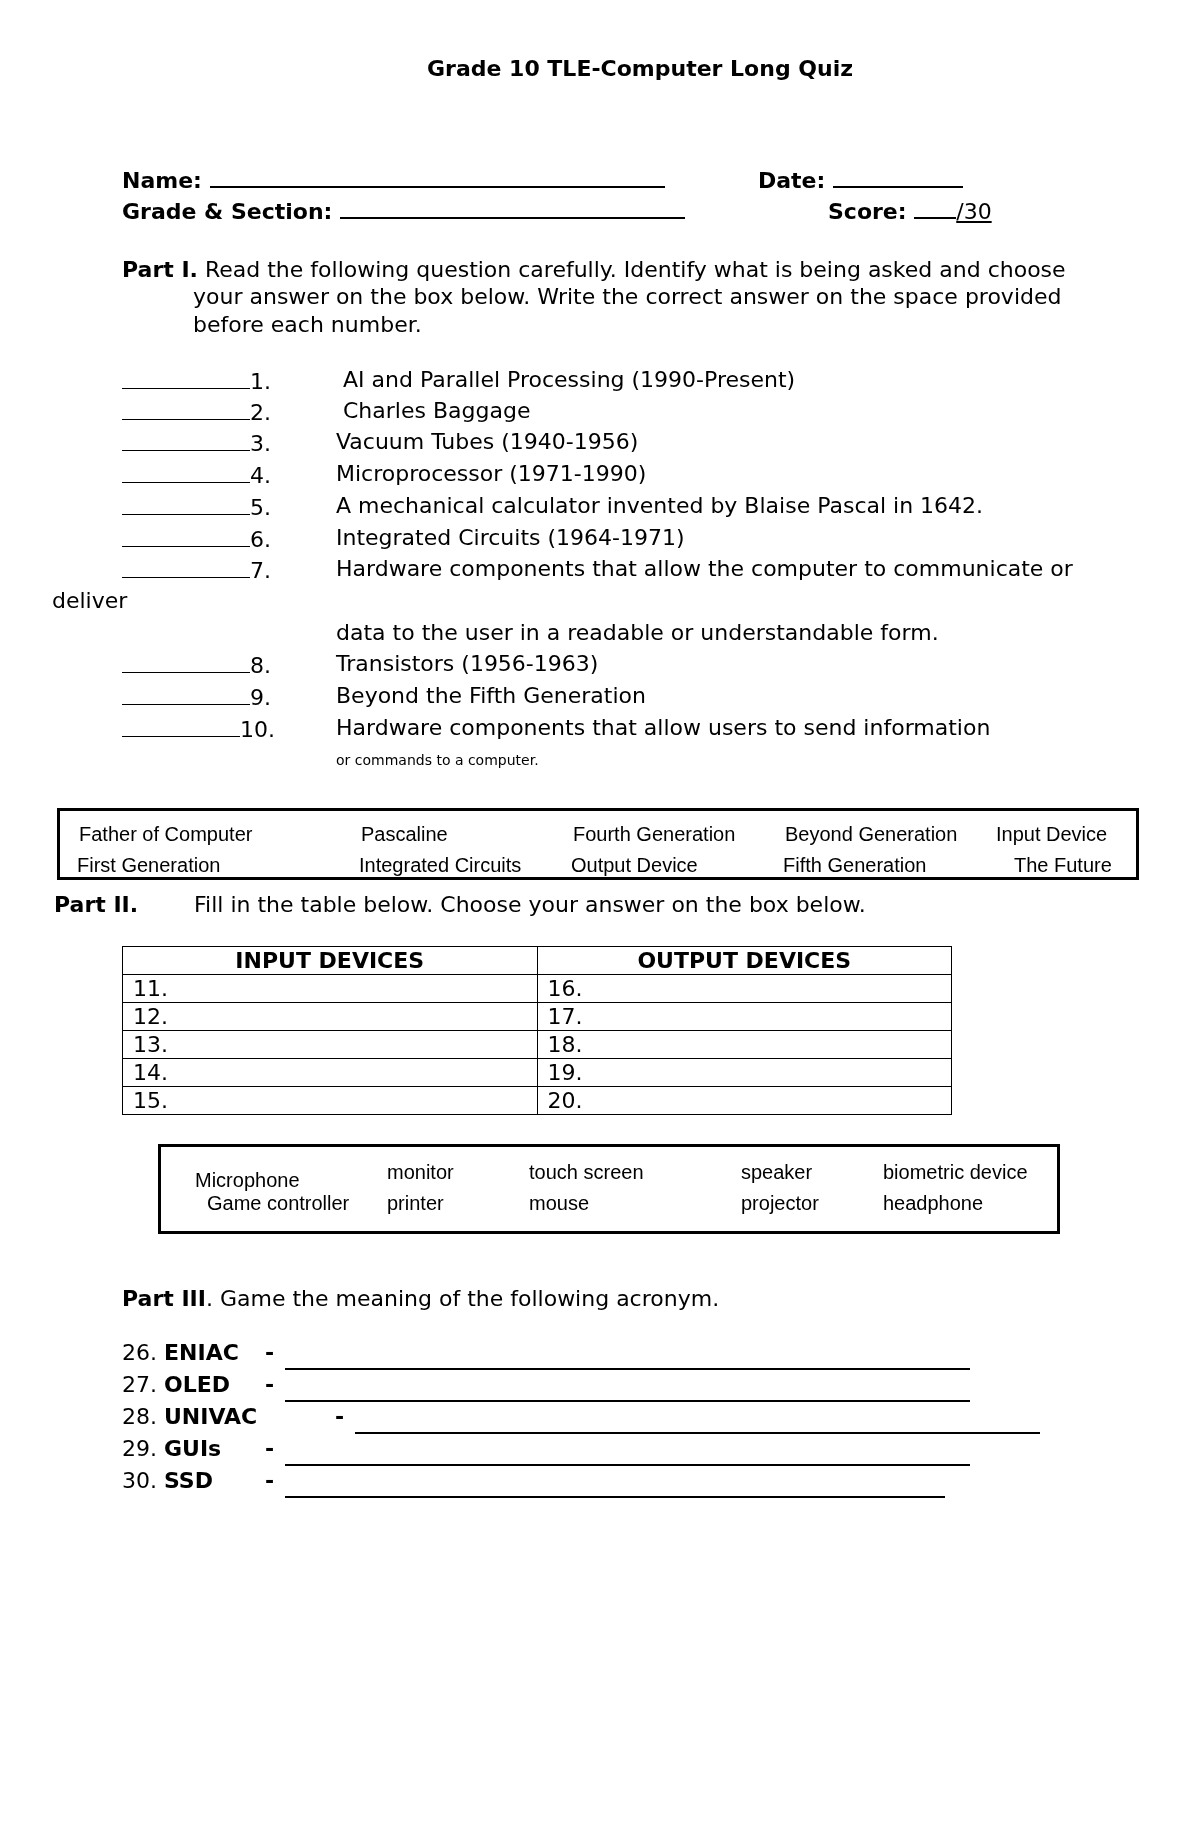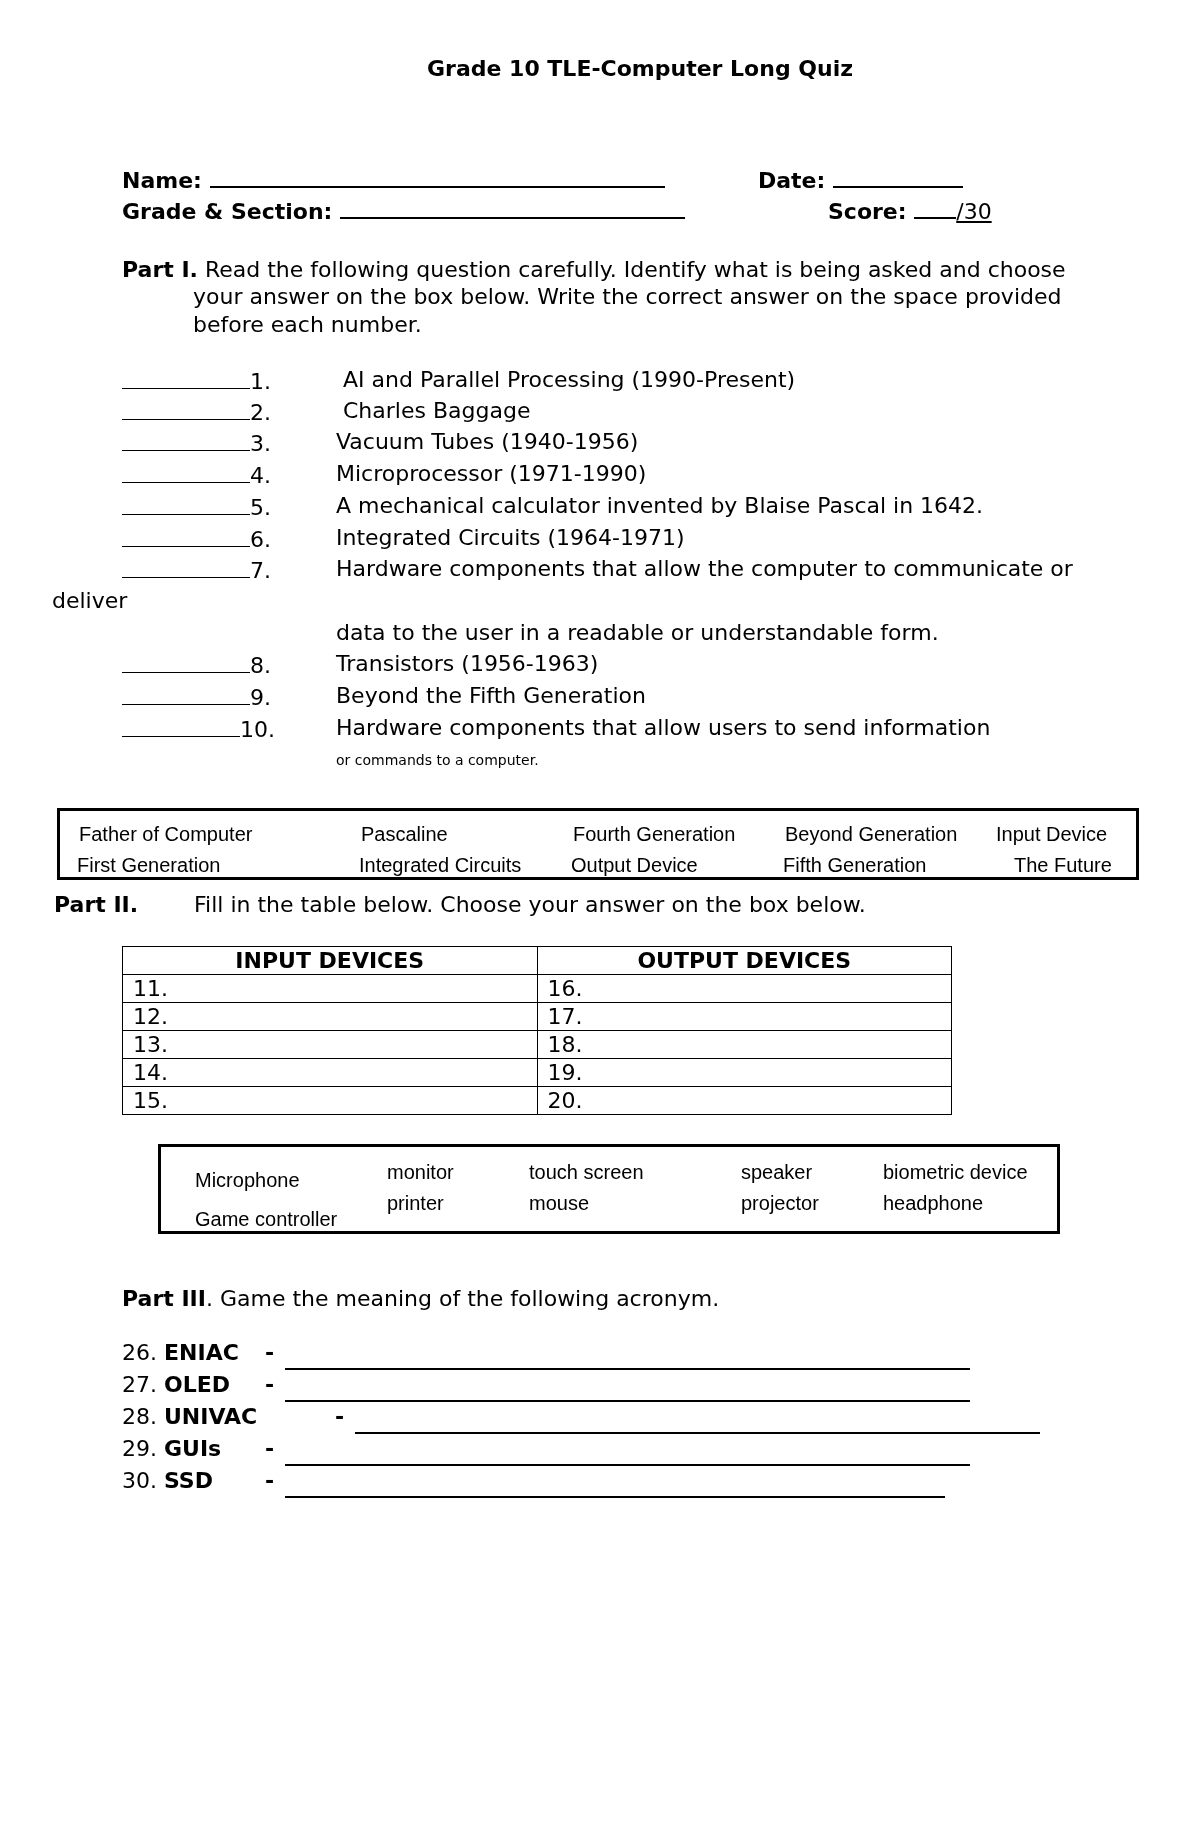--- a/index.html
+++ b/index.html
@@ -143,21 +143,21 @@
   </tr>
 </tbody>
   </table>
 
 <div class="box2">
   <span class="box-item" style="left:34px; top:14px;margin-top:8px;">Microphone</span>
   <span class="box-item" style="left:226px; top:14px;">monitor</span>
   <span class="box-item" style="left:368px; top:14px;">touch screen</span>
   <span class="box-item" style="left:580px; top:14px;">speaker</span>
   <span class="box-item" style="left:722px; top:14px;">biometric device</span>
-  <span class="box-item" style="left:34px; top:45px;margin-top:16px;">Game controller</span>
+  <span class="box-item" style="left:46px; top:45px;">Game controller</span>
   <span class="box-item" style="left:226px; top:45px;">printer</span>
   <span class="box-item" style="left:368px; top:45px;">mouse</span>
   <span class="box-item" style="left:580px; top:45px;">projector</span>
   <span class="box-item" style="left:722px; top:45px;">headphone</span>
 </div>
 
 <div class="abs" style="top:1286px; left:122px; font-size:22px;">
   <b>Part III</b><span>. Game the meaning of the following acronym.</span>
 </div>
 

